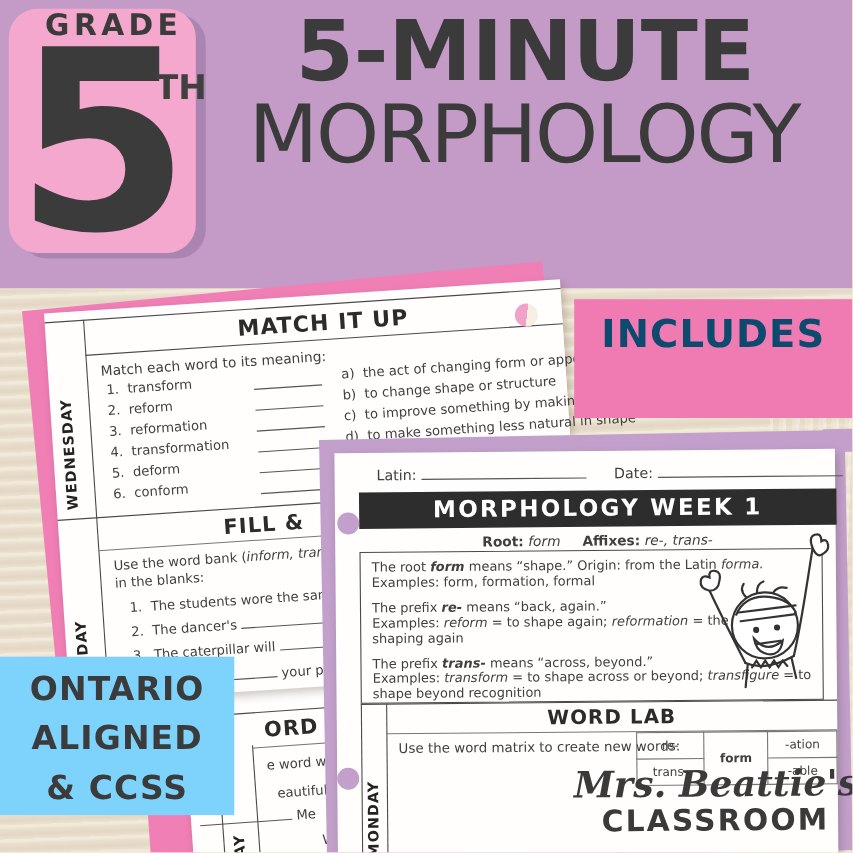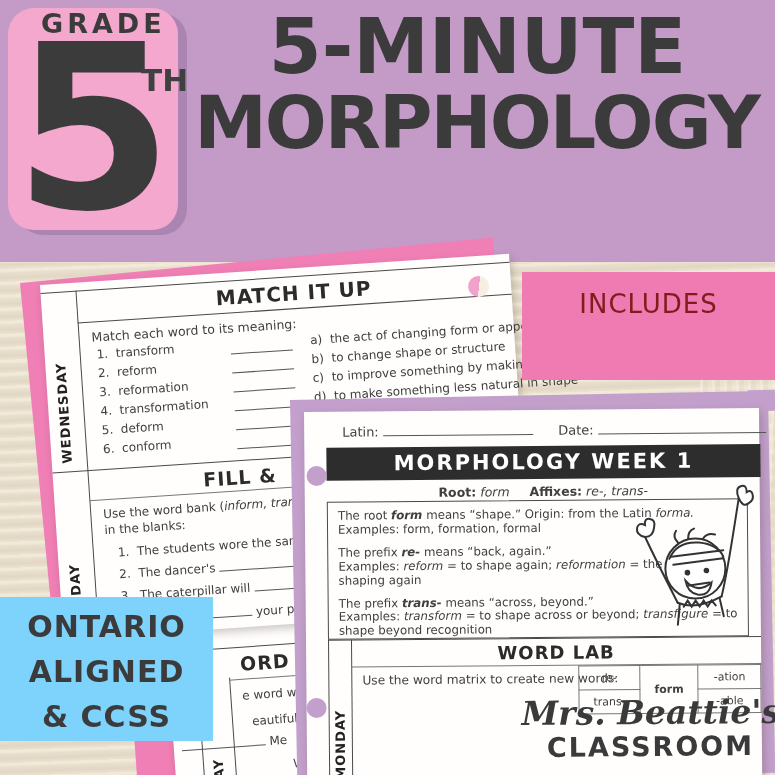--- a/index.html
+++ b/index.html
@@ -19,21 +19,21 @@
   
   .banner{left:0;top:0;width:775px;height:262px;background:#c39bc6;}
   .grade-box{left:8px;top:8px;width:170px;height:222px;border-radius:26px;
     background:#f4a8cd;box-shadow:9px 5px 0 rgba(110,75,125,.28);}
   .grade-label{left:33px;top:0;font-size:27px;font-weight:bold;letter-spacing:4px;color:#3b3b3b;}
   .grade-number{left:6px;top:28px;width:148px;text-align:center;font-size:228px;font-weight:bold;
     line-height:.82;color:#3b3b3b;}
   .grade-suffix{left:133px;top:54px;font-size:31px;font-weight:bold;color:#404040;}
   .t1{left:180px;top:2px;width:595px;text-align:center;font-size:76px;font-weight:bold;
       letter-spacing:0;color:#3b3b3b;white-space:nowrap;}
-  .t2{left:178px;top:80px;width:597px;text-align:center;font-size:73px;font-weight:bold;
+  .t2{left:178px;top:80px;width:597px;text-align:center;font-size:73px;font-weight:normal;
       letter-spacing:-2px;color:#3b3b3b;white-space:nowrap;}
   .t3{left:180px;top:154px;width:595px;text-align:center;font-size:72px;font-weight:bold;
       letter-spacing:-2px;color:#3b3b3b;white-space:nowrap;}
 
   
   .sheet{background:#fffefd;box-shadow:2px 4px 8px rgba(60,40,30,.25);}
   .pinkback{background:#f07fb6;}
   .purpleback{background:#c2a0cb;}
   .rule{position:absolute;background:#4a4a4a;}
   .day{position:absolute;writing-mode:vertical-rl;transform:rotate(180deg);
@@ -70,21 +70,21 @@
   .hole-r{width:20px;height:20px;border-radius:50%;background:#c2a0cb;}
   .matrix{position:absolute;left:272px;top:256px;border-collapse:collapse;font-size:11px;}
   .matrix td{border:1px solid #777;text-align:center;padding:0 6px;height:23px;}
   .logo-script{left:215px;top:284px;width:245px;text-align:center;font-family:"DejaVu Serif",serif;
     font-style:italic;font-weight:bold;font-size:33px;color:#3a3a3a;white-space:nowrap;}
   .logo-block{left:240px;top:322px;font-size:27px;font-weight:bold;letter-spacing:2px;
     color:#3a3a3a;white-space:nowrap;}
 
   
   .badge-weeks{left:522px;top:272px;width:253px;height:108px;background:#f07ab2;
-    color:#7f1d1d;text-align:center;font-weight:normal;font-size:26px;line-height:49px;
+    color:#0c4a6e;text-align:center;font-weight:bold;font-size:35px;line-height:49px;
     padding-top:8px;box-sizing:border-box;letter-spacing:1px;}
   .badge-aligned{left:0;top:597px;width:213px;height:144px;background:#7dd3fc;
     color:#3b3b3b;text-align:center;font-weight:bold;font-size:30px;line-height:45px;
     padding-top:7px;box-sizing:border-box;letter-spacing:1px;}
 
   .kid{position:absolute;left:328px;top:70px;width:128px;height:172px;}
 </style>
 </head>
 <body>
 

